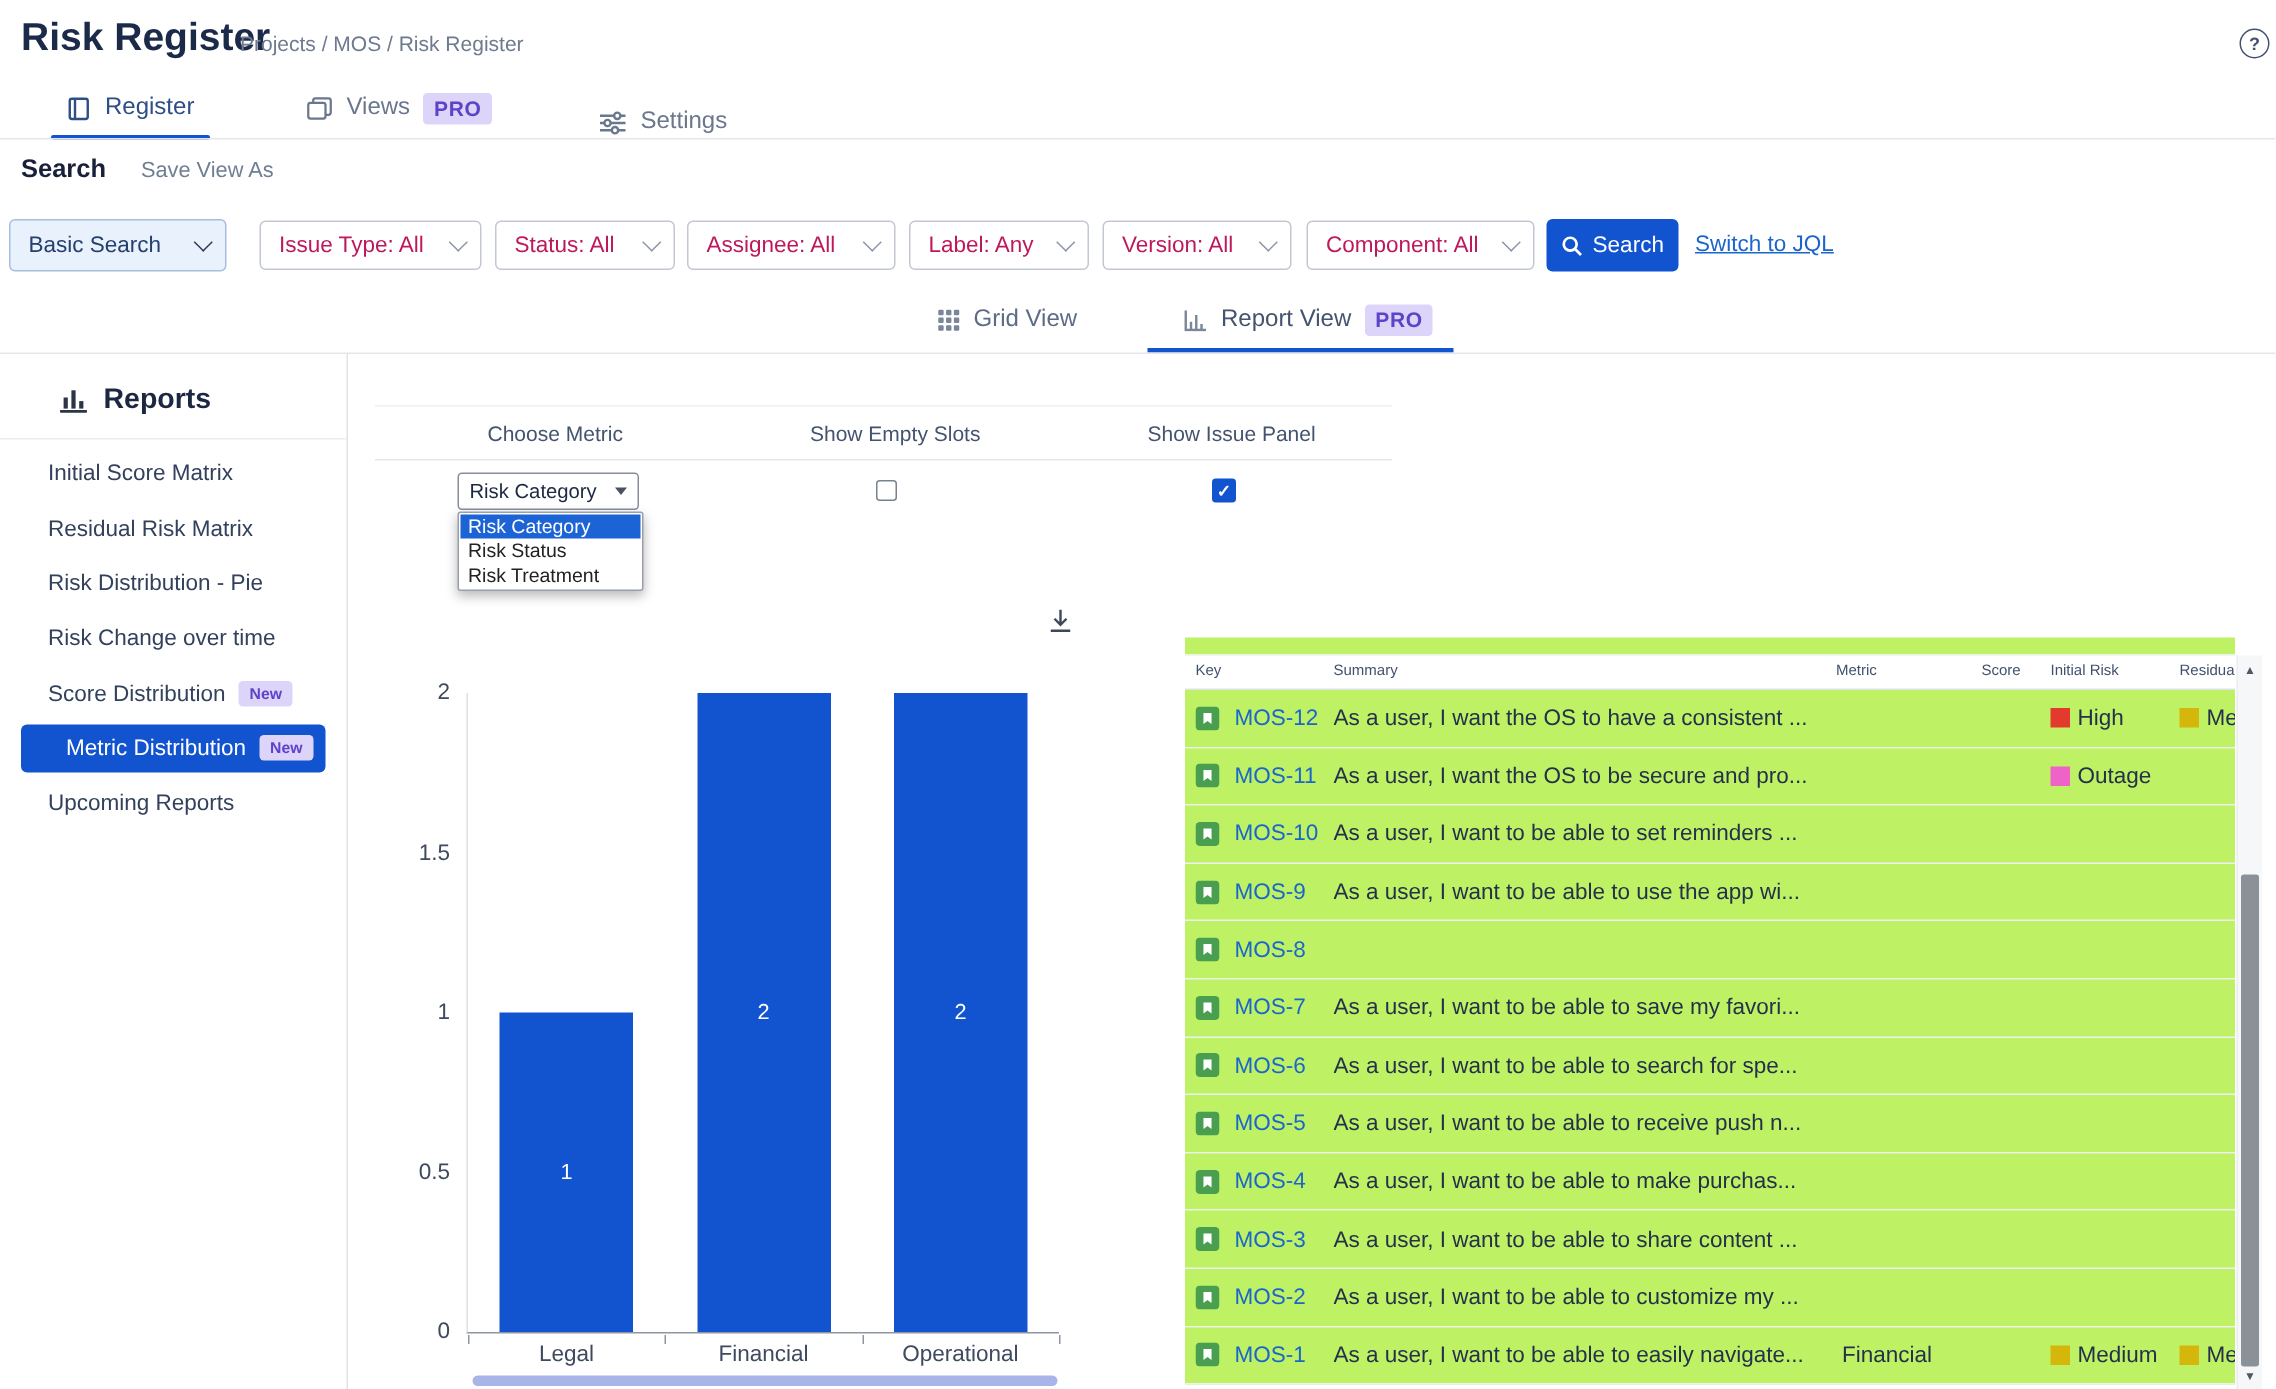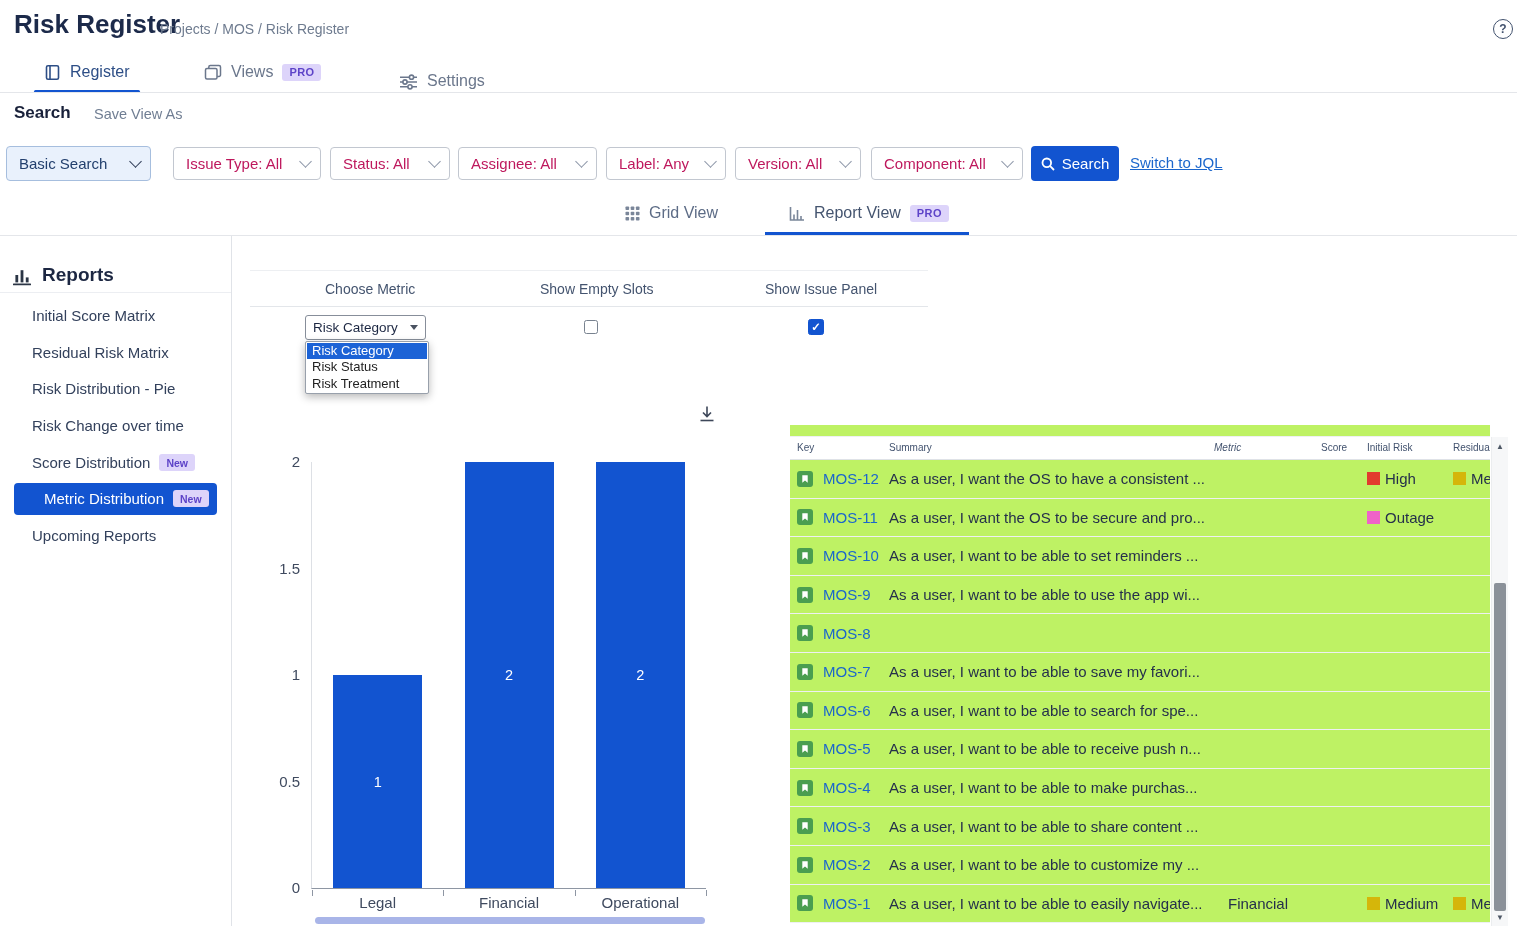--- a/index.html
+++ b/index.html
@@ -8,39 +8,39 @@
     font-family:"Liberation Sans",sans-serif;background:#fff;color:#172b4d;font-size:15px;
   }
   .abs{position:absolute;}
   .hline{position:absolute;height:1px;background:#e4e6ea;}
   h1{margin:0;font-size:26px;font-weight:600;color:#1c2a4a;}
   .crumb{font-size:14px;color:#6e7b8f;}
   .help{width:20px;height:20px;border:1.6px solid #42526e;border-radius:50%;display:flex;align-items:center;justify-content:center;font-size:12px;font-weight:700;color:#42526e;cursor:pointer;box-sizing:border-box;}
   
   .apptab{position:absolute;top:54px;height:36px;display:flex;align-items:center;gap:9px;font-size:16px;color:#6b778c;cursor:pointer;}
   .apptab.active{color:#2d4e86;font-weight:500;}
-  .badge{background:#ddd4fa;color:#5d43c8;font-size:11px;font-weight:700;padding:2.5px 7px;border-radius:3px;letter-spacing:.4px;}
+  .badge{background:#ddd4fa;color:#5d43c8;font-size:14px;font-weight:700;padding:2.5px 7px;border-radius:3px;letter-spacing:.4px;}
   .tabline{position:absolute;left:34px;top:90px;width:106px;height:3px;background:var(--accent,#1254d0);border-radius:2px;}
   
   .slabel{position:absolute;left:14px;top:103px;font-size:17px;font-weight:700;color:#19213a;}
   .saveview{position:absolute;left:94px;top:106px;font-size:14.5px;color:#707e93;cursor:pointer;text-decoration:none;}
   
   .pill{position:absolute;top:147px;height:33px;border:1px solid #c2c7d0;border-radius:4px;background:#fff;display:flex;align-items:center;justify-content:space-between;padding:0 10px 0 12px;font-size:15px;color:#be185d;box-sizing:border-box;cursor:pointer;}
   .chev{width:8px;height:8px;border-right:1.8px solid #8b95a7;border-bottom:1.8px solid #8b95a7;transform:rotate(45deg);margin-top:-4px;flex:none;margin-left:10px;}
   .basic{top:146px;height:35px;background:#e9f1fc;border:1px solid #a6bede;color:#23406e;font-weight:500;}
   .basic .chev{border-color:#2c3a55;}
   .searchbtn{position:absolute;left:1031px;top:146px;width:88px;height:35px;background:var(--accent,#1254d0);color:#fff;border:none;border-radius:4px;font-size:15px;display:flex;align-items:center;justify-content:center;gap:7px;cursor:pointer;font-family:inherit;}
   .jql{position:absolute;left:1130px;top:154px;font-size:15px;color:var(--link,#1b66cc);text-decoration:underline;cursor:pointer;}
   
   .viewtab{position:absolute;top:195px;height:36px;display:flex;align-items:center;gap:9px;font-size:16px;color:#5d6c86;cursor:pointer;}
   .viewtab.active{color:#44546f;}
   .viewline{position:absolute;left:765px;top:232px;width:204px;height:3px;background:var(--accent,#1254d0);}
   
   .sidebar{position:absolute;left:0;top:236px;width:232px;height:690px;border-right:1px solid #e0e3e8;box-sizing:border-box;padding-top:12px;background:#fff;}
-  .sidehead{display:flex;align-items:flex-end;gap:10px;padding-left:12px;height:38px;font-size:19px;font-weight:600;color:#1c2742;}
+  .sidehead{display:flex;align-items:center;gap:10px;padding-left:39px;height:38px;font-size:19px;font-weight:600;color:#1c2742;}
   .sidediv{height:1px;background:#eceef2;margin:6px 0 4px 0;}
   .side-item{height:36.8px;display:flex;align-items:center;padding-left:32px;font-size:15px;color:#33415c;cursor:pointer;box-sizing:border-box;}
   .side-item.active{background:var(--accent,#1254d0);color:#fff;margin:2px 14px;height:32px;border-radius:4px;padding-left:30px;}
   .newbadge{margin-left:9px;background:#ddd4fa;color:#5d43c8;font-size:10.5px;font-weight:700;padding(2px);padding:2.5px 7px;border-radius:3px;}
   
   .ctl{position:absolute;top:281px;font-size:14px;color:#44546f;}
   .mselect{position:absolute;left:305px;top:315px;width:121px;height:25px;border:1px solid #878e9a;border-radius:3px;background:#fff;display:flex;align-items:center;justify-content:space-between;padding:0 7px;font-size:13.5px;color:#1c2742;box-sizing:border-box;cursor:pointer;}
   .selarrow{width:0;height:0;border-left:4px solid transparent;border-right:4px solid transparent;border-top:5px solid #4a5261;}
   .mdropdown{position:absolute;left:305px;top:341px;width:120px;background:#fff;border:1px solid #98a0ab;box-shadow:0 3px 8px rgba(0,0,0,.28);border-radius:2px;padding:1px;font-size:13px;z-index:5;}
   .opt{height:16.4px;line-height:16.4px;padding:0 5px;color:#222;cursor:pointer;white-space:nowrap;}
@@ -292,21 +292,21 @@
         <span class="c csum">As a user, I want the OS to run smoothly and ...</span>
         <span class="c cmet"></span>
         <span class="c cscore"></span>
         <span class="c cinit"></span>
         <span class="c cresid"></span>
       </div>
     </div>
   <div class="thead">
     <span style="left:7px;">Key</span>
     <span style="left:99px;">Summary</span>
-    <span style="left:424px;font-style:italic;">Metric</span>
+    <span style="left:434px;">Metric</span>
     <span style="left:531px;">Score</span>
     <span style="left:577px;">Initial Risk</span>
     <span style="left:663px;">Residual Risk</span>
   </div>
   <div id="issue-rows">
       <div class="trow">
         <span class="c ckey">
           <span class="story">
             <svg width="16" height="16" viewBox="0 0 16 16">
               <rect width="16" height="16" rx="3" fill="#4a9e50"></rect>

